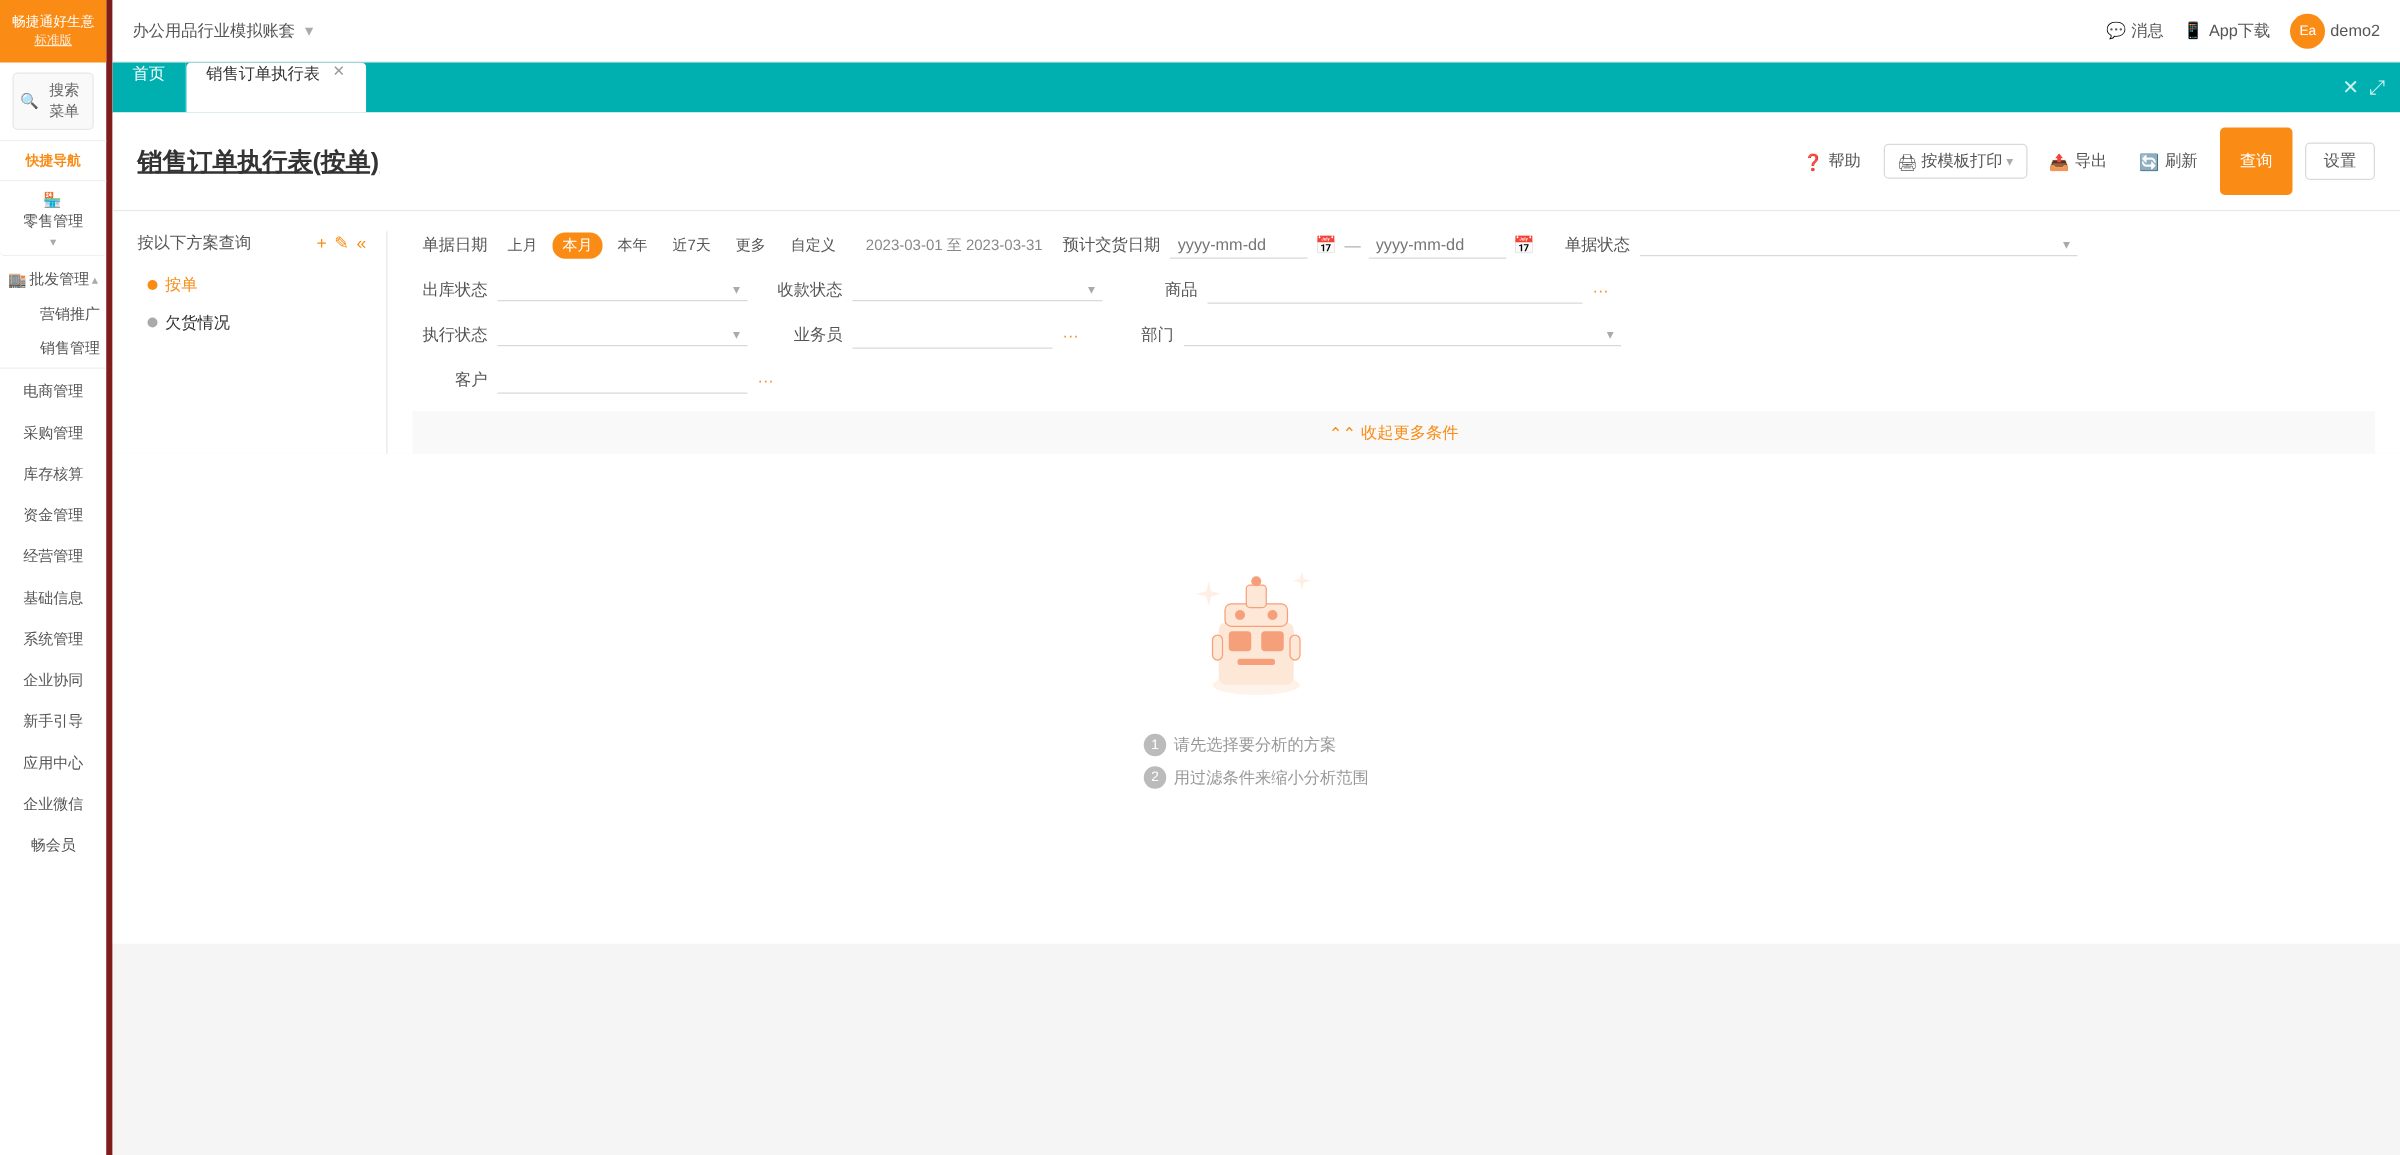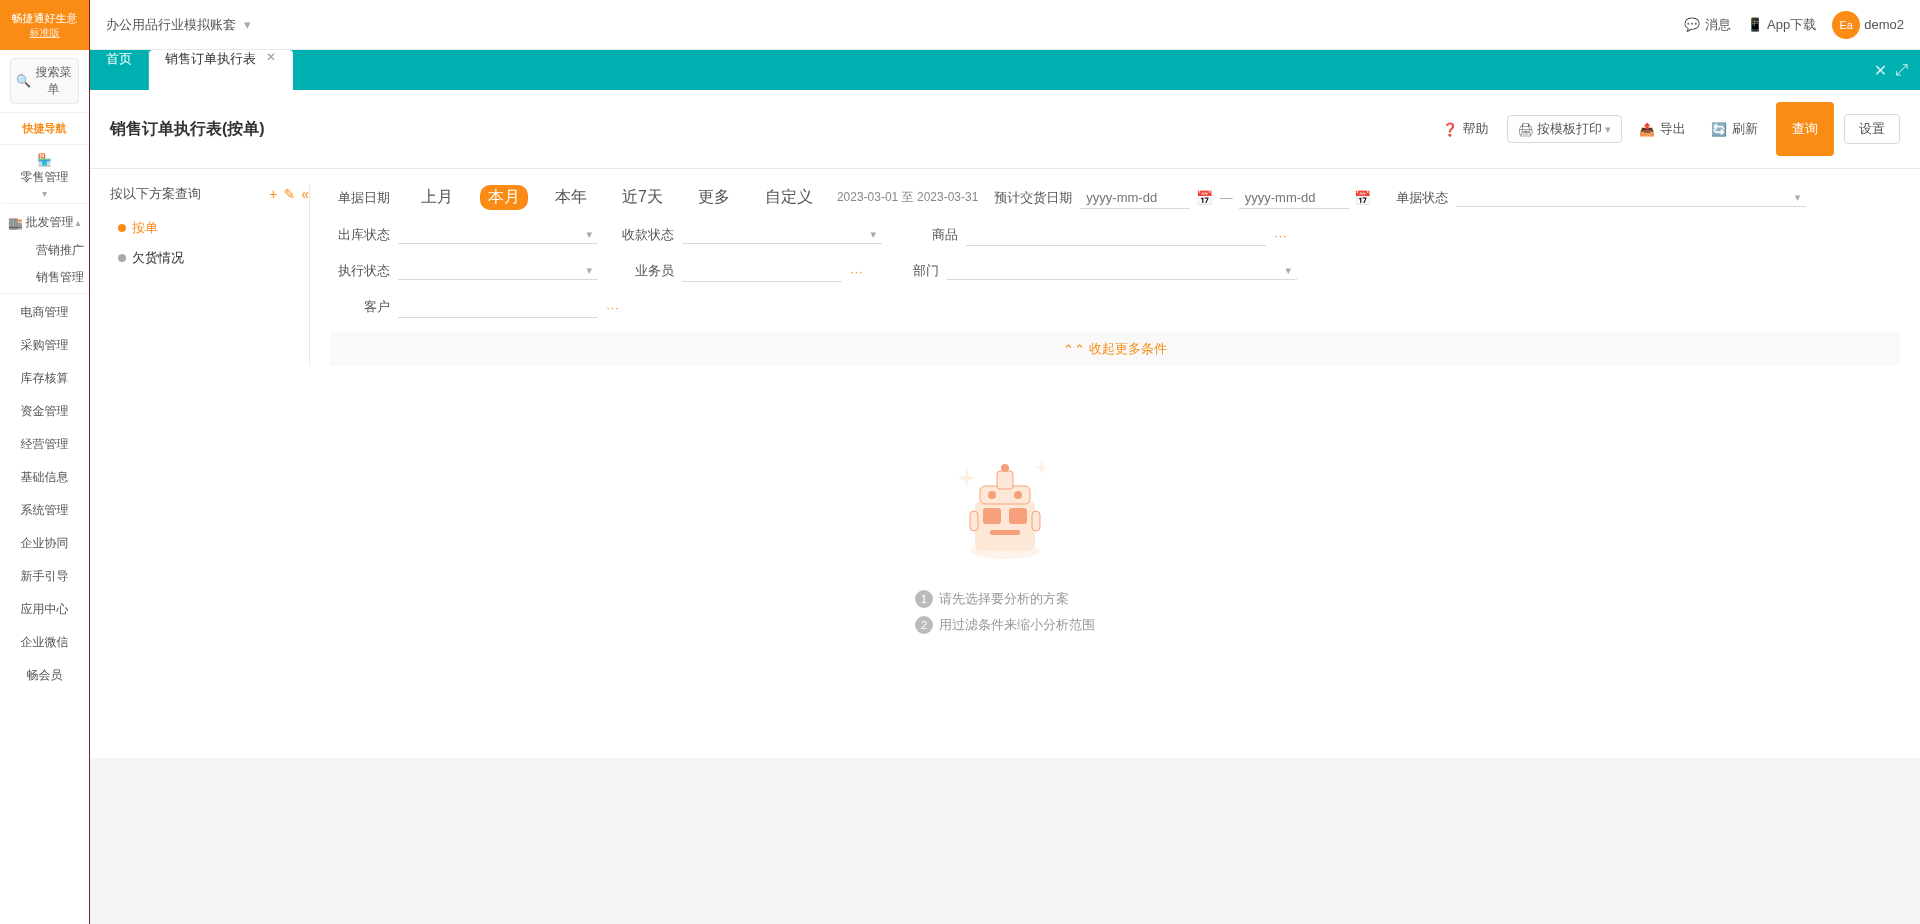--- a/index.html
+++ b/index.html
@@ -1,19 +1,19 @@
 <!DOCTYPE html>
 <html><head>
   <meta charset="utf-8">
   <style>
     * { margin: 0; padding: 0; box-sizing: border-box; }
     body { font-family: 'Microsoft YaHei', Arial, sans-serif; font-size: 13px; background: #f5f5f5; color: #333; width: 1920px; height: 924px; overflow: hidden; display: flex; }
 
     
-    .sidebar { width: 90px; background: #fff; display: flex; flex-direction: column; border-right: 1px solid #7f1d1d; height: 924px; flex-shrink: 0; }
+    .sidebar { width: 90px; background: #fff; display: flex; flex-direction: column; border-right: 5px solid #7f1d1d; height: 924px; flex-shrink: 0; }
     .sidebar-logo { height: 50px; background: #fa8c16; display: flex; align-items: center; justify-content: center; flex-direction: column; cursor: pointer; }
     .sidebar-logo-text { color: #fff; font-size: 11px; line-height: 1.3; text-align: center; }
     .sidebar-search { padding: 8px 10px; border-bottom: 1px solid #f0f0f0; }
     .sidebar-search-btn { width: 100%; padding: 5px; border: 1px solid #e8e8e8; border-radius: 4px; background: #f9f9f9; cursor: pointer; font-size: 12px; color: #666; text-align: center; display: flex; align-items: center; justify-content: center; gap: 3px; }
     .sidebar-nav-label { font-size: 11px; color: #fa8c16; font-weight: bold; padding: 4px 0; cursor: pointer; text-align: center; }
     .sidebar-item { padding: 8px 5px; text-align: center; cursor: pointer; font-size: 12px; color: #555; display: flex; flex-direction: column; align-items: center; gap: 2px; border-radius: 4px; }
     .sidebar-item-group { border-bottom: 1px solid #f0f0f0; padding-bottom: 4px; margin-bottom: 4px; }
     .sidebar-sub-item { padding: 5px 5px; text-align: right; cursor: pointer; font-size: 12px; color: #555; }
     .sidebar-group-header { display: flex; align-items: center; justify-content: center; padding: 6px 5px; cursor: pointer; font-size: 12px; color: #555; gap: 2px; }
     .expand-icon { font-size: 10px; color: #aaa; }
@@ -35,26 +35,26 @@
     .tab-item:first-child { background: transparent; color: #fff; }
     .tab-close { font-size: 12px; color: #999; cursor: pointer; margin-left: 4px; }
     .tab-actions { margin-left: auto; display: flex; align-items: center; gap: 8px; padding-right: 12px; }
     .tab-action-btn { color: #fff; cursor: pointer; font-size: 16px; opacity: 0.8; }
 
     
     .content-area { flex: 1; overflow: auto; background: #f5f5f5; }
 
     
     .page-header { background: #fff; padding: 12px 20px; display: flex; align-items: center; justify-content: space-between; border-bottom: 1px solid #e8e8e8; }
-    .page-title { font-size: 16px; font-weight: bold; color: #333; }
+    .page-title { font-size: 20px; font-weight: bold; color: #333; text-decoration: underline; }
     .page-actions { display: flex; align-items: center; gap: 10px; }
     .page-action-btn { display: flex; align-items: center; gap: 4px; font-size: 13px; color: #555; cursor: pointer; padding: 4px 8px; border-radius: 4px; }
     .btn-primary { background: #fa8c16; color: #fff; border: none; padding: 18px 16px; border-radius: 4px; cursor: pointer; font-size: 13px; }
     .btn-secondary { background: #fff; color: #555; border: 1px solid #d9d9d9; padding: 5px 14px; border-radius: 4px; cursor: pointer; font-size: 13px; }
-    .filter-left { width: 200px; flex-shrink: 0; border-right: 1px solid #e8e8e8; }
+    .filter-left { width: 200px; flex-shrink: 0; border-right: 1px solid #e8e8e8; padding-right: 16px; }
     .filter-left-title { font-size: 13px; color: #555; margin-bottom: 10px; display: flex; align-items: center; justify-content: space-between; }
     .filter-left-title .icons { display: flex; gap: 6px; }
     .filter-left-icon { color: #fa8c16; cursor: pointer; font-size: 14px; }
     .filter-left-item { padding: 6px 8px; cursor: pointer; border-radius: 4px; font-size: 13px; display: flex; align-items: center; gap: 6px; }
     .filter-left-item.active { color: #fa8c16; }
     .filter-left-item .dot { width: 8px; height: 8px; border-radius: 50%; display: inline-block; }
     .filter-left-item .dot.orange { background: #fa8c16; }
     .filter-left-item .dot.gray { background: #aaa; }
     .filter-right { flex: 1; padding-left: 20px; }
 
@@ -64,21 +64,21 @@
     .filter-label { font-size: 13px; color: #555; white-space: nowrap; min-width: 60px; text-align: right; }
     .filter-input { border: none; border-bottom: 1px solid #d9d9d9; padding: 3px 6px; font-size: 13px; color: #333; outline: none; width: 120px; background: transparent; }
     .filter-date-range { display: flex; align-items: center; gap: 6px; }
     .filter-date-input { border: none; border-bottom: 1px solid #d9d9d9; padding: 3px 6px; font-size: 13px; color: #999; outline: none; width: 110px; background: transparent; }
     .filter-date-sep { color: #aaa; }
     .date-icon { color: #fa8c16; cursor: pointer; font-size: 14px; }
     .more-icon { color: #fa8c16; cursor: pointer; font-size: 13px; }
 
     
     .date-tabs { display: flex; align-items: center; gap: 4px; margin-right: 8px; }
-    .date-tab { padding: 2px 8px; font-size: 16px; color: #555; cursor: pointer; border-radius: 3px; margin-left: 15px; }
+    .date-tab { padding: 2px 8px; font-size: 12px; color: #555; cursor: pointer; border-radius: 3px; }
     .date-tab.active { background: #fa8c16; color: #fff; border-radius: 10px; }
 
     
     .collapse-btn { text-align: center; padding: 8px; cursor: pointer; color: #fa8c16; font-size: 13px; background: #f9f9f9; display: flex; align-items: center; justify-content: center; gap: 4px; }
     .empty-icon { width: 120px; height: 120px; margin-bottom: 20px; }
     .empty-tips { color: #999; font-size: 13px; line-height: 2; }
     .empty-tip-item { display: flex; align-items: center; gap: 6px; }
     .tip-num { width: 18px; height: 18px; border-radius: 50%; background: #bbb; color: #fff; font-size: 11px; display: flex; align-items: center; justify-content: center; flex-shrink: 0; }
 
     

